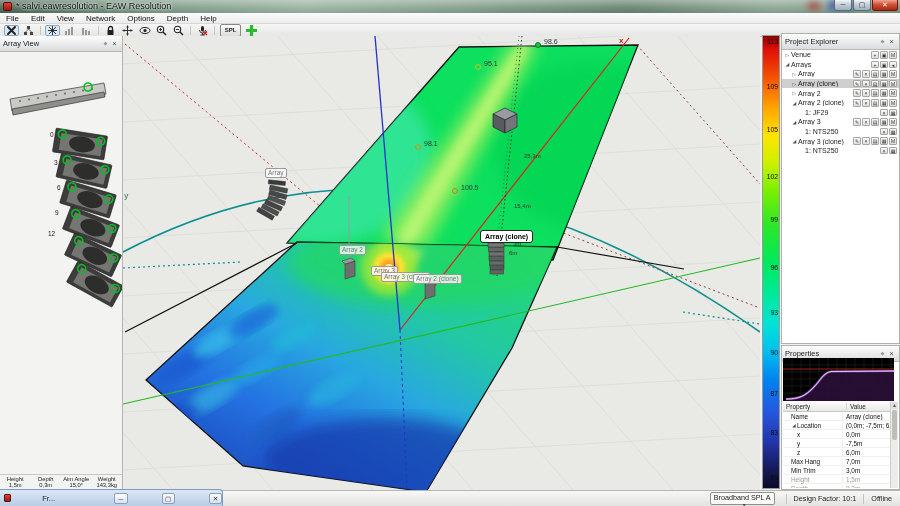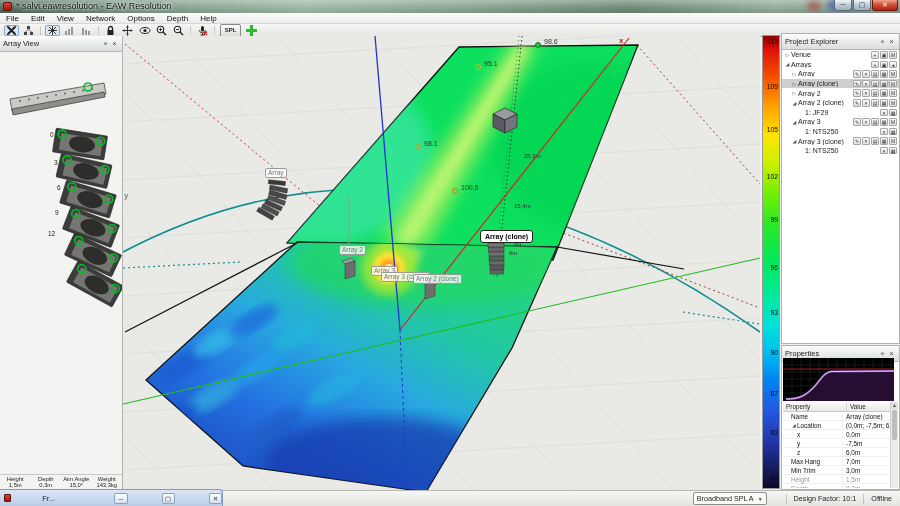--- a/index.html
+++ b/index.html
@@ -78,21 +78,21 @@
   .prow{display:flex;height:8px;align-items:center;border-bottom:1px solid #efefec;color:#111;}
   .prow .pn{width:60px;box-sizing:border-box;border-right:1px solid #efefec;display:flex;align-items:center;}
   .prow .pv{flex:1;padding-left:3px;white-space:nowrap;overflow:hidden;}
   .prow.gray{color:#9a9a98;}
   .pexp{font-size:4.5px;color:#444;width:6px;text-align:center;}
   
   #statusbar{position:absolute;left:0;top:490px;width:900px;height:16px;background:linear-gradient(#f7f7f6,#e3e3e0);
     border-top:1px solid #b6b6b2;box-sizing:border-box;display:flex;align-items:center;justify-content:flex-end;
     font-size:7.2px;color:#222;}
   #spl-mode{display:flex;align-items:center;border:1px solid #8f8f8b;background:#fafaf8;border-radius:2px;
-    height:11px;padding:0 3px;margin-right:14px;}
+    height:11px;padding:0 3px;margin-right:6px;flex-direction:column;}
   #spl-mode .dd{font-size:5px;margin-left:4px;color:#444;}
   .sbsep{width:1px;height:10px;background:#c4c4c0;margin:0 5px;}
   #design-factor{margin:16px 2px;}
   #offline{margin:0 8px 0 2px;}
   
   #taskwin{position:absolute;left:0;top:489px;width:223px;height:17px;
     background:linear-gradient(#dbe7f6,#b9cde6);border:1px solid #7e9ac0;border-left:none;border-bottom:none;
     border-radius:0 4px 0 0;box-sizing:border-box;display:flex;align-items:center;gap:28px;}
   #taskwin .ticon{width:8px;height:8px;background:linear-gradient(#e04038,#a01810);border:1px solid #601008;border-radius:1px;margin:0 3px 0 4px;box-sizing:border-box;}
   #taskwin .ttitle{font-size:7.5px;color:#15202c;width:44px;}

